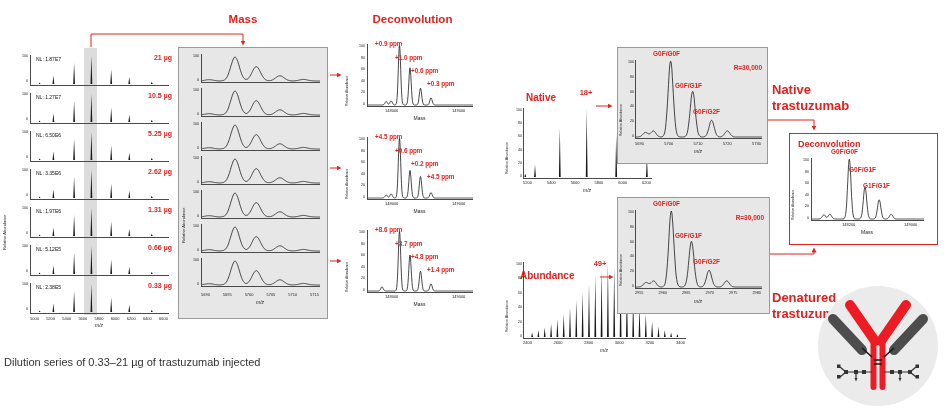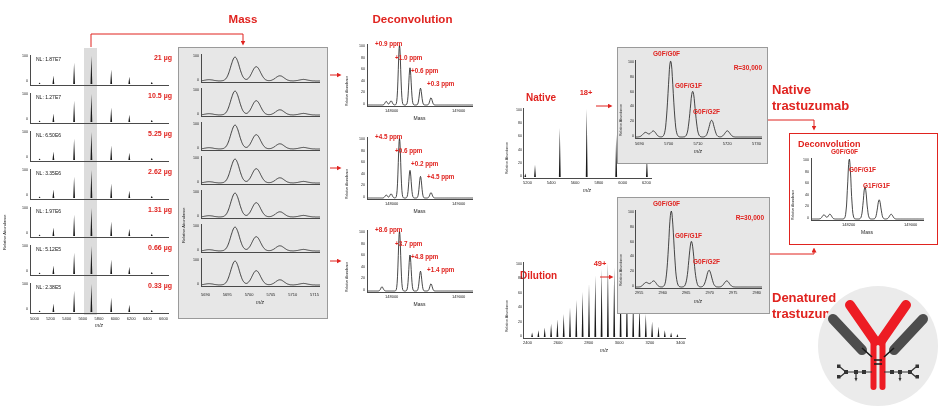--- a/index.html
+++ b/index.html
@@ -117,20 +117,21 @@
       <span>5400</span>
       <span>5600</span>
       <span>5800</span>
       <span>6000</span>
       <span>6200</span>
       <span>6400</span>
       <span>6600</span>
     </div>
   <div class="abs axlab" style="left:30px;top:322px;width:138px;">m/z</div>
 
+  <div class="abs caption" style="left:4px;top:356px;">Dilution series of 0.33–21 µg of trastuzumab injected</div>
 
   <div class="abs title" style="left:213px;top:13px;width:60px;">Mass</div>
   <div class="abs panel" style="left:178px;top:47px;width:150px;height:272px;">
     <div class="abs rot" style="left:2px;top:85px;height:110px;">Relative Abundance</div>
     <div class="abs yticks" style="left:11px;top:6px;width:9px;height:28px;">
         <span>100</span>
         <span>0</span>
       </div>
     <svg class="abs plot" width="118" height="28" style="left:22px;top:6px;">
         <polyline points="0.0,26.7 0.5,26.6 0.9,26.5 1.4,26.5 1.8,26.4 2.3,26.3 2.7,26.2 3.2,26.1 3.6,26.1 4.1,26.0 4.5,25.9 5.0,25.8 5.4,25.8 5.9,25.7 6.4,25.7 6.8,25.7 7.3,25.7 7.7,25.7 8.2,25.7 8.6,25.8 9.1,25.8 9.5,25.9 10.0,26.0 10.4,26.0 10.9,26.1 11.3,26.2 11.8,26.3 12.3,26.4 12.7,26.5 13.2,26.5 13.6,26.6 14.1,26.7 14.5,26.7 15.0,26.8 15.4,26.8 15.9,26.8 16.3,26.9 16.8,26.9 17.2,26.9 17.7,26.9 18.2,26.9 18.6,26.9 19.1,26.9 19.5,26.8 20.0,26.8 20.4,26.7 20.9,26.6 21.3,26.5 21.8,26.3 22.2,26.1 22.7,25.8 23.1,25.4 23.6,25.0 24.1,24.4 24.5,23.8 25.0,23.1 25.4,22.2 25.9,21.2 26.3,20.1 26.8,18.9 27.2,17.6 27.7,16.2 28.1,14.7 28.6,13.2 29.0,11.6 29.5,10.1 30.0,8.6 30.4,7.3 30.9,6.0 31.3,5.0 31.8,4.1 32.2,3.5 32.7,3.2 33.1,3.1 33.6,3.3 34.0,3.7 34.5,4.4 34.9,5.4 35.4,6.5 35.9,7.8 36.3,9.2 36.8,10.7 37.2,12.2 37.7,13.8 38.1,15.3 38.6,16.8 39.0,18.1 39.5,19.4 39.9,20.6 40.4,21.6 40.8,22.5 41.3,23.3 41.8,23.9 42.2,24.4 42.7,24.8 43.1,25.1 43.6,25.3 44.0,25.4 44.5,25.4 44.9,25.3 45.4,25.1 45.8,24.8 46.3,24.4 46.7,23.9 47.2,23.3 47.7,22.7 48.1,22.0 48.6,21.2 49.0,20.3 49.5,19.5 49.9,18.5 50.4,17.6 50.8,16.7 51.3,15.8 51.7,15.0 52.2,14.3 52.6,13.7 53.1,13.2 53.6,12.9 54.0,12.7 54.5,12.7 54.9,12.9 55.4,13.2 55.8,13.6 56.3,14.2 56.7,14.9 57.2,15.7 57.6,16.5 58.1,17.4 58.5,18.4 59.0,19.3 59.5,20.2 59.9,21.1 60.4,21.9 60.8,22.6 61.3,23.3 61.7,23.9 62.2,24.5 62.6,24.9 63.1,25.3 63.5,25.7 64.0,25.9 64.4,26.1 64.9,26.3 65.4,26.5 65.8,26.5 66.3,26.6 66.7,26.6 67.2,26.6 67.6,26.6 68.1,26.6 68.5,26.5 69.0,26.4 69.4,26.3 69.9,26.1 70.3,25.9 70.8,25.7 71.3,25.5 71.7,25.2 72.2,24.9 72.6,24.6 73.1,24.3 73.5,23.9 74.0,23.6 74.4,23.3 74.9,22.9 75.3,22.7 75.8,22.4 76.2,22.2 76.7,22.0 77.2,21.9 77.6,21.8 78.1,21.8 78.5,21.9 79.0,22.0 79.4,22.1 79.9,22.3 80.3,22.6 80.8,22.9 81.2,23.2 81.7,23.5 82.1,23.9 82.6,24.2 83.1,24.5 83.5,24.8 84.0,25.1 84.4,25.4 84.9,25.7 85.3,25.9 85.8,26.1 86.2,26.2 86.7,26.4 87.1,26.5 87.6,26.6 88.0,26.7 88.5,26.8 89.0,26.8 89.4,26.8 89.9,26.9 90.3,26.9 90.8,26.9 91.2,26.9 91.7,26.9 92.1,26.8 92.6,26.8 93.0,26.8 93.5,26.7 93.9,26.7 94.4,26.6 94.9,26.5 95.3,26.5 95.8,26.4 96.2,26.3 96.7,26.2 97.1,26.1 97.6,26.0 98.0,25.9 98.5,25.8 98.9,25.7 99.4,25.6 99.8,25.6 100.3,25.5 100.8,25.5 101.2,25.4 101.7,25.4 102.1,25.5 102.6,25.5 103.0,25.5 103.5,25.6 103.9,25.7 104.4,25.8 104.8,25.9 105.3,26.0 105.7,26.1 106.2,26.2 106.7,26.3 107.1,26.4 107.6,26.4 108.0,26.5 108.5,26.6 108.9,26.7 109.4,26.7 109.8,26.8 110.3,26.8 110.7,26.9 111.2,26.9 111.6,26.9 112.1,26.9 112.6,26.9 113.0,27.0 113.5,27.0 113.9,27.0 114.4,27.0 114.8,27.0 115.3,27.0 115.7,27.0 116.2,27.0 116.6,27.0 117.1,27.0 117.5,27.0 118.0,27.0 " fill="none" stroke="#1a1a1a" stroke-width="0.8"></polyline>
@@ -275,21 +276,21 @@
         <span>5200</span>
         <span>5400</span>
         <span>5600</span>
         <span>5800</span>
         <span>6000</span>
         <span>6200</span>
       </div>
     <div class="abs axlab" style="left:18px;top:89px;width:128px;">m/z</div>
   </div>
 
-  <div class="abs sidelab" style="left:520px;top:270px;font-size:10px;">Dilution</div>
+  <div class="abs sidelab" style="left:520px;top:270px;font-size:10px;">Abundance</div>
   <div class="abs charge" style="left:590px;top:259px;width:20px;">49+</div>
   <div class="abs" style="left:505px;top:250px;width:185px;height:100px;">
     <div class="abs rot" style="left:0px;top:16px;height:66px;font-size:3.6px;">Relative Abundance</div>
     <div class="abs yticks" style="left:8px;top:12px;width:9px;height:76px;">
         <span>100</span>
         <span>80</span>
         <span>60</span>
         <span>40</span>
         <span>20</span>
         <span>0</span>

